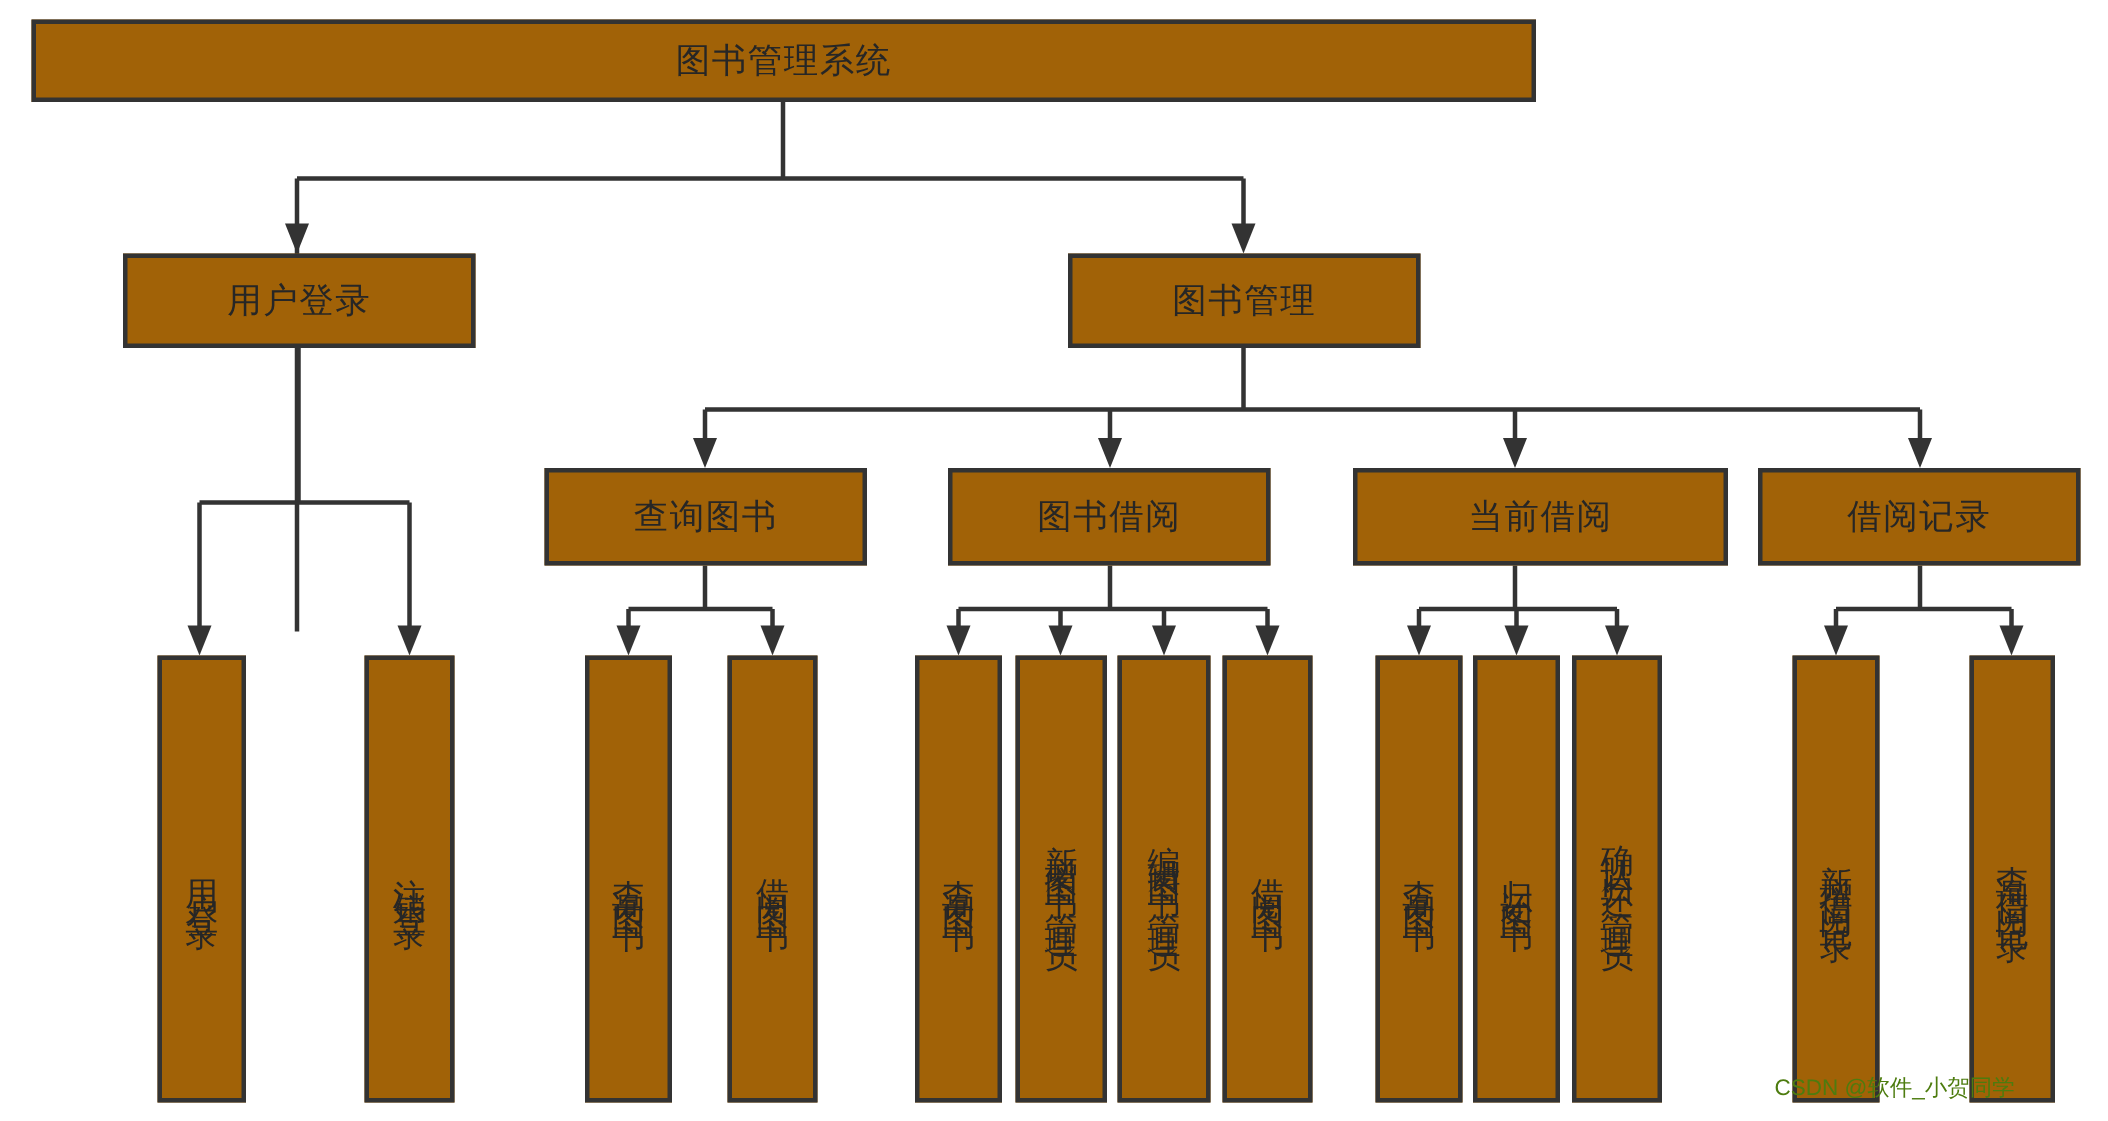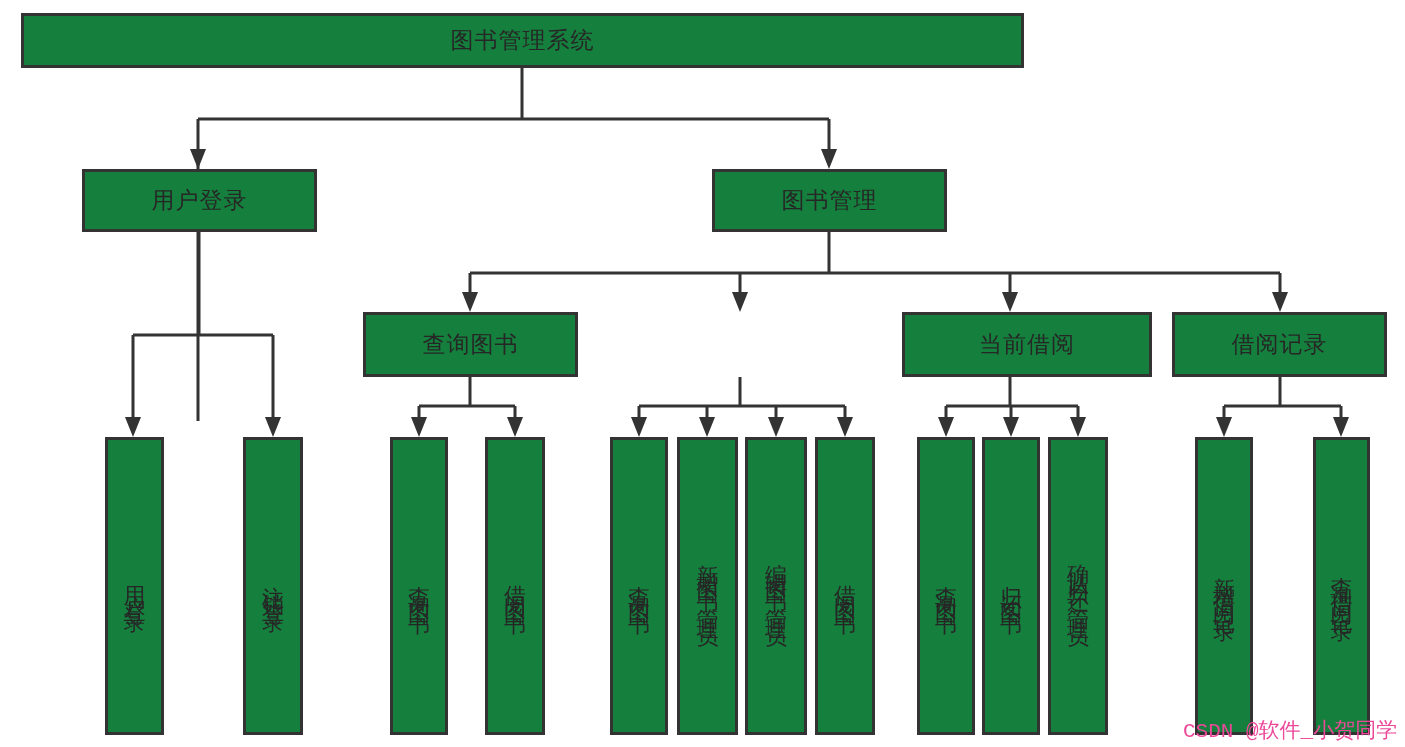--- a/index.html
+++ b/index.html
@@ -13,21 +13,21 @@
   }
   .connectors {
     position: absolute;
     left: 0; top: 0;
     width: 1405px; height: 747px;
     z-index: 0;
   }
   .box {
     position: absolute;
     box-sizing: border-box;
-    background: #15803d;
+    background: #a16207;
     border: 3px solid #333333;
     display: flex;
     align-items: center;
     justify-content: center;
     color: #262626;
     z-index: 1;
   }
   .hlabel { font-size: 23px; letter-spacing: 1px; white-space: nowrap; }
   .leaf { z-index: 1; }
   .leaf .vtext {
@@ -36,25 +36,24 @@
     font-size: 22px;
     line-height: 1;
     letter-spacing: 9px;
     max-height: 288px;
     color: #262626;
   }
   .watermark {
     position: absolute;
     left: 1183px;
     top: 716px;
-    font-size: 21px;
-    color: #ec4899;
+    font-size: 15px;
+    color: #4d7c0f;
     z-index: 5;
     white-space: nowrap;
-    font-family: Liberation Mono, monospace;
   }
 </style>
 </head>
 <body>
 
 <div class="canvas">
 
   <svg class="connectors" viewBox="0 0 1405 747" xmlns="http://www.w3.org/2000/svg">
     <g stroke="#333333" stroke-width="3" fill="none">
 
@@ -103,20 +102,23 @@
   <div class="box" style="left:82px; top:169px; width:235px; height:63px;">
     <span class="hlabel">用户登录</span>
   </div>
   <div class="box" style="left:712px; top:169px; width:235px; height:63px;text-align:center;">
     <span class="hlabel">图书管理</span>
   </div>
 
   <div class="box" style="left:363px; top:312px; width:215px; height:65px;">
     <span class="hlabel">查询图书</span>
   </div>
+  <div class="box" style="left:632px; top:312px; width:215px; height:65px;">
+    <span class="hlabel">图书借阅</span>
+  </div>
   <div class="box" style="left:902px; top:312px; width:250px; height:65px;">
     <span class="hlabel">当前借阅</span>
   </div>
   <div class="box" style="left:1172px; top:312px; width:215px; height:65px;">
     <span class="hlabel">借阅记录</span>
   </div>
 
   <div class="box leaf" style="left:105px; top:437px; width:59px; height:298px;">
     <span class="vtext">用户登录</span>
   </div>

